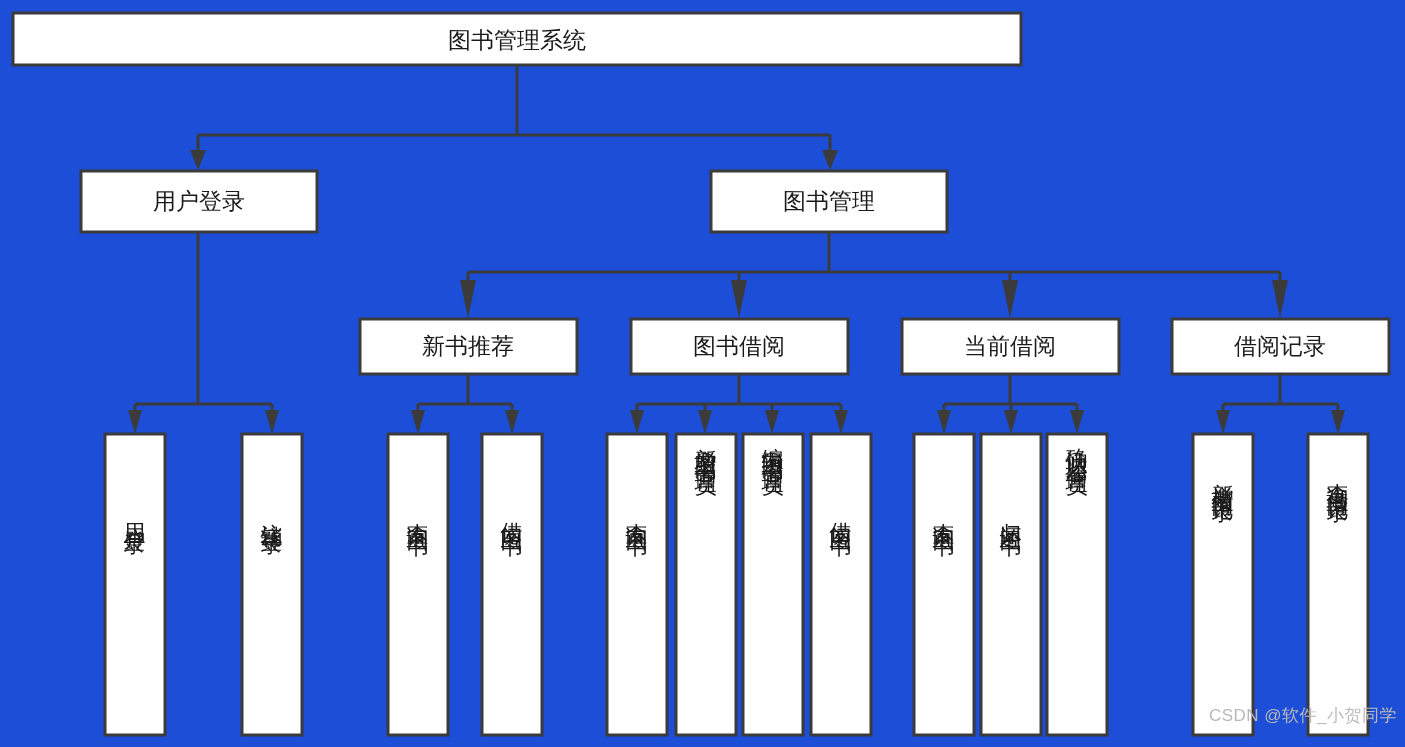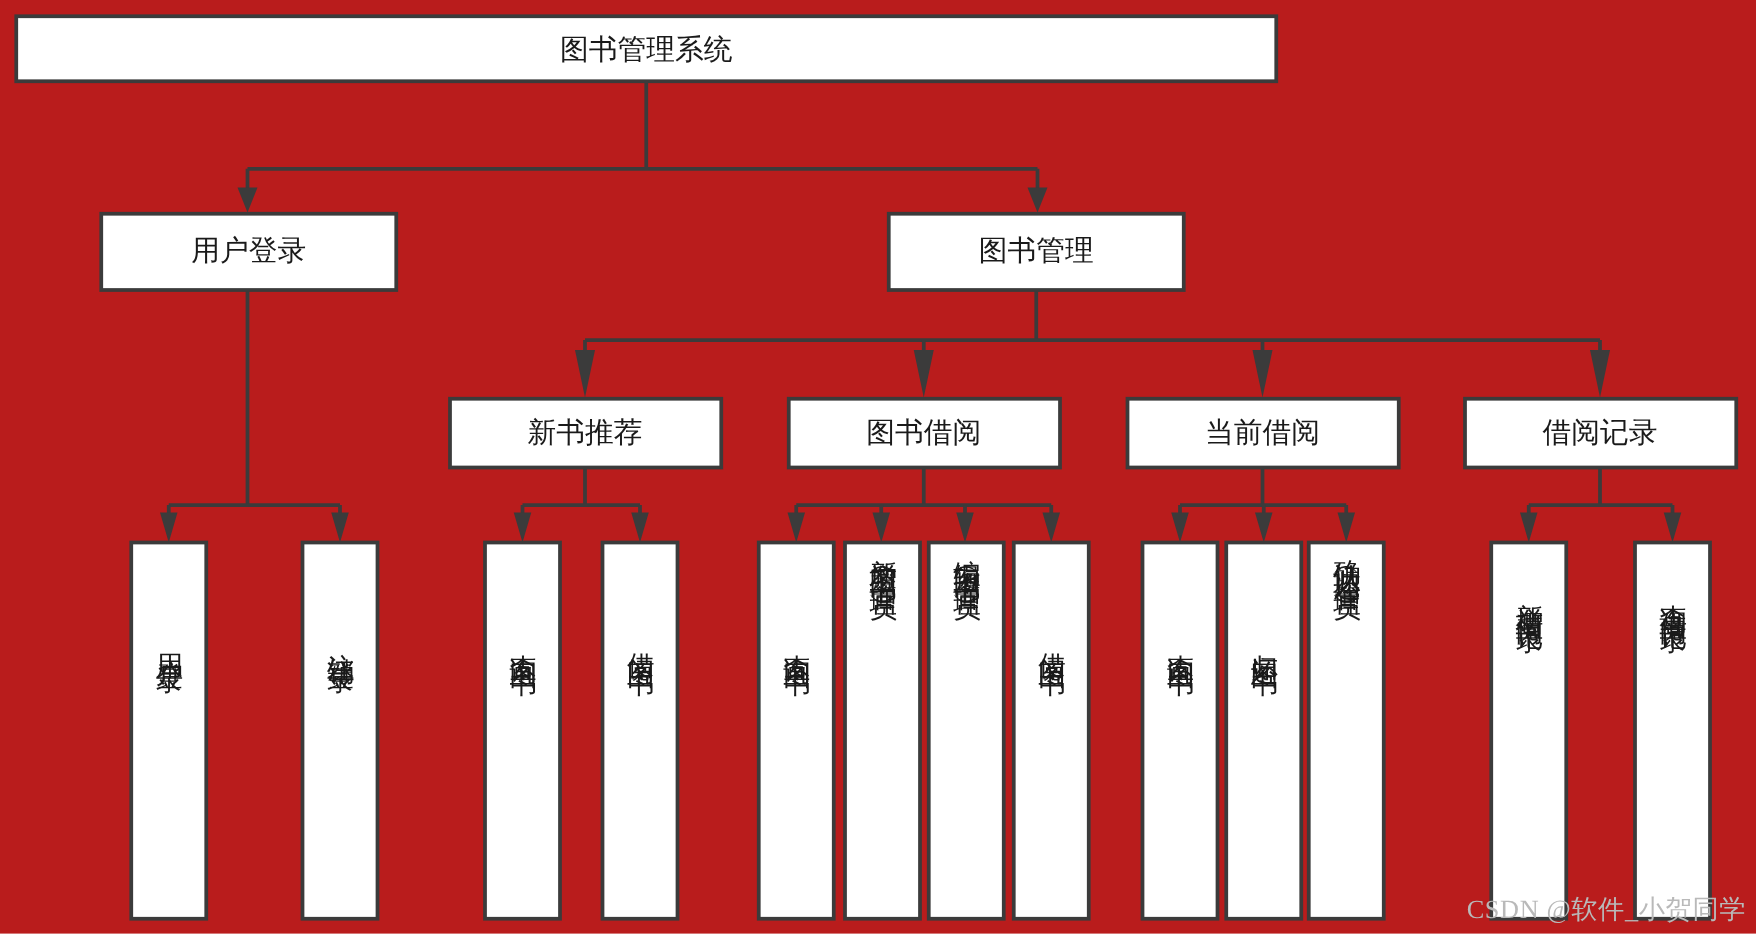--- a/index.html
+++ b/index.html
@@ -7,21 +7,21 @@
     padding: 0;
     background: #ffffff;
   }
   body {
     font-family: "DejaVu Sans", "Liberation Sans", sans-serif;
   }
   #canvas {
     position: relative;
     width: 1405px;
     height: 747px;
-    background: #b91c1c;
+    background: #1d4ed8;
     overflow: hidden;
   }
   #diagram-svg {
     position: absolute;
     left: 0;
     top: 0;
     width: 1405px;
     height: 747px;
   }
   .node-label-h {
@@ -49,24 +49,24 @@
     stroke: #3b3b3b;
     stroke-width: 3;
     fill: none;
   }
   .arrow-head {
     fill: #3b3b3b;
   }
   .watermark {
     position: absolute;
     right: 8px;
-    bottom: 6px;
-    font-size: 21px;
+    bottom: 20px;
+    font-size: 17px;
     color: #b9b9b9;
-    font-family: Liberation Serif, serif;
+    font-family: Liberation Sans, sans-serif;
     white-space: nowrap;
     letter-spacing: 0.5px;
   }
 </style>
 </head>
 <body>
 
 <div id="canvas">
 
   <svg id="diagram-svg" viewBox="0 0 1405 747">

